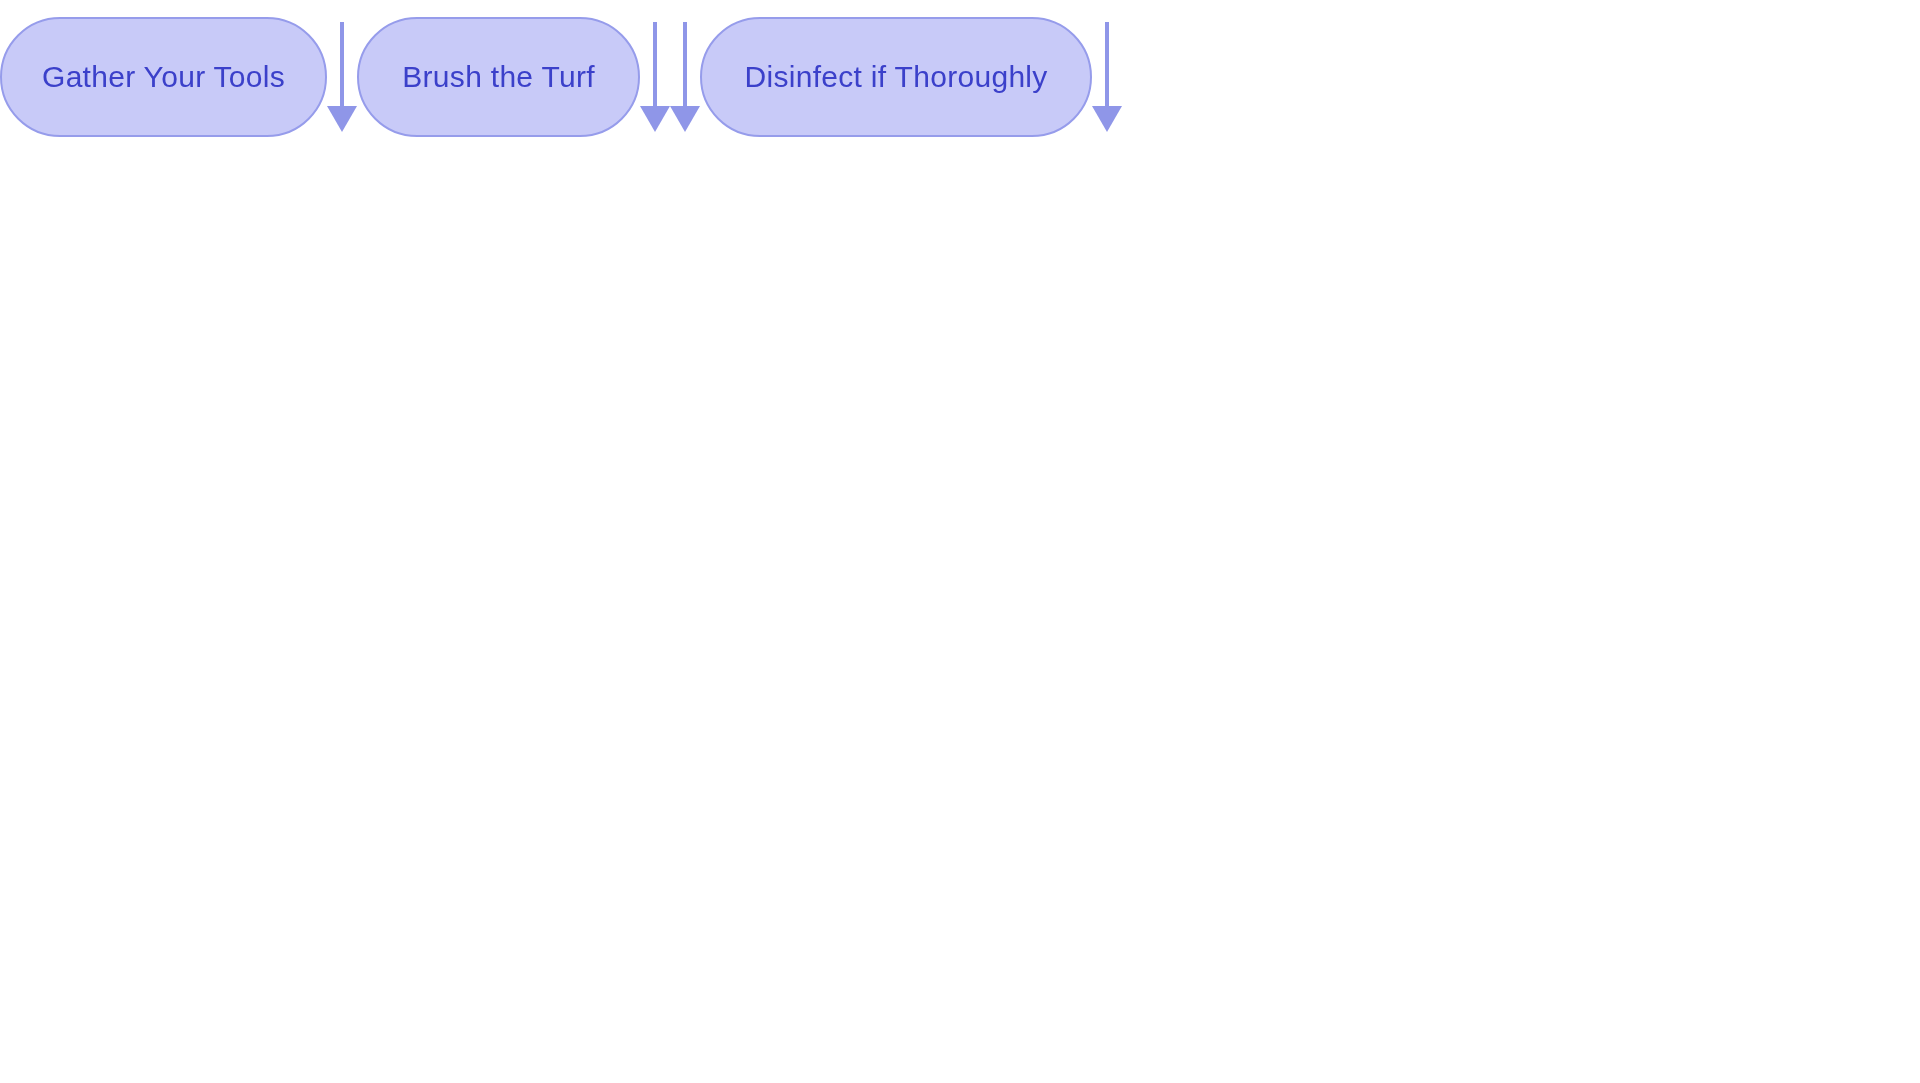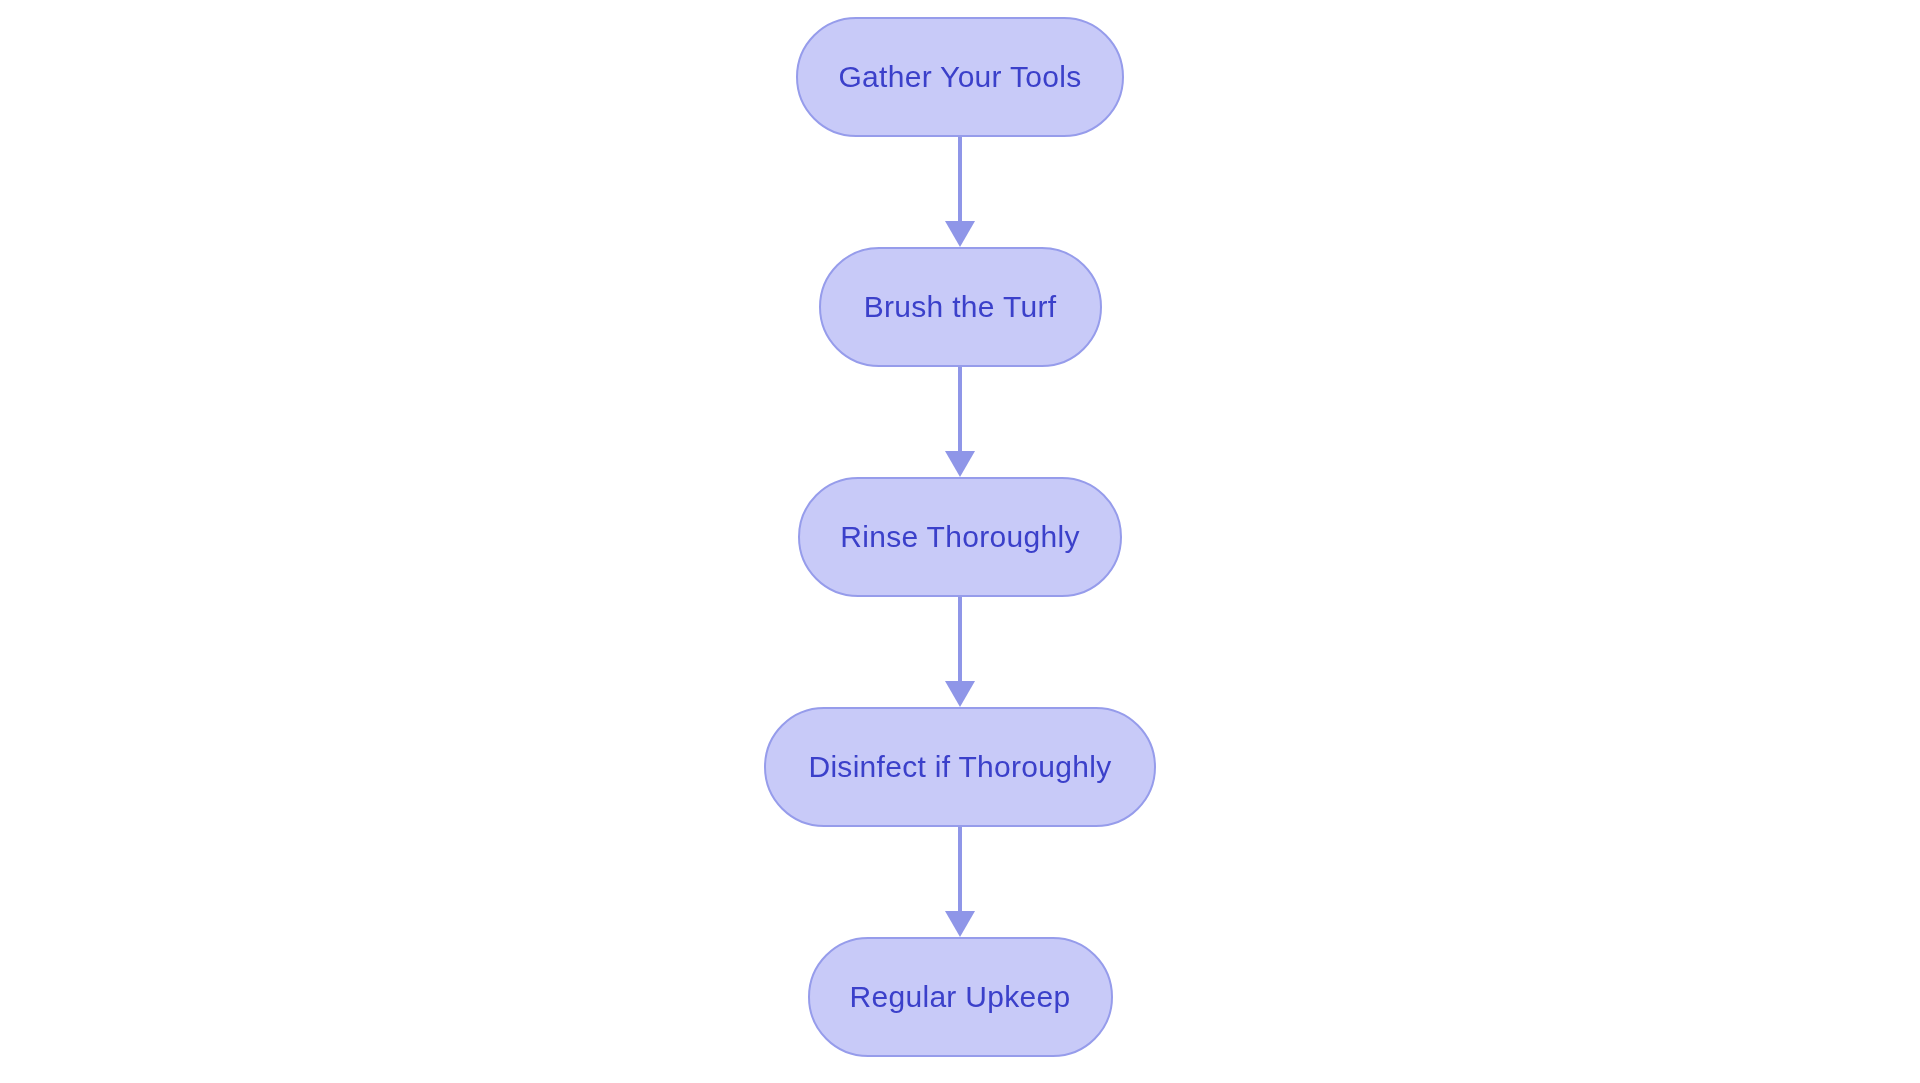--- a/index.html
+++ b/index.html
@@ -13,21 +13,21 @@
     font-family: "Liberation Sans", sans-serif;
     overflow: hidden;
     position: relative;
   }
   .flowchart {
     position: absolute;
     top: 17px;
     left: 0;
     width: 100%;
     display: flex;
-    flex-direction: column;
+    flex-direction: row;
     align-items: center;
   }
   .flow-node {
     box-sizing: border-box;
     height: 120px;
     border-radius: 60px;
     background: var(--node-fill, #c8caf8);
     border: 2px solid var(--node-border, #969ceb);
     color: var(--node-text, #3b40ca);
     display: flex;
@@ -78,35 +78,29 @@
 
   <div class="flow-node n2">
     <span>Brush the Turf</span>
   </div>
 
   <div class="flow-arrow">
     <div class="arrow-line"></div>
     <div class="arrow-head"></div>
   </div>
 
-  <div class="flow-node n3">
-    <span>Rinse Thoroughly</span>
-  </div>
 
   <div class="flow-arrow">
     <div class="arrow-line"></div>
     <div class="arrow-head"></div>
   </div>
 
   <div class="flow-node n4">
     <span>Disinfect if Thoroughly</span>
   </div>
 
   <div class="flow-arrow">
     <div class="arrow-line"></div>
     <div class="arrow-head"></div>
   </div>
 
-  <div class="flow-node n5">
-    <span>Regular Upkeep</span>
-  </div>
 
 </div>
 
 </body></html>

